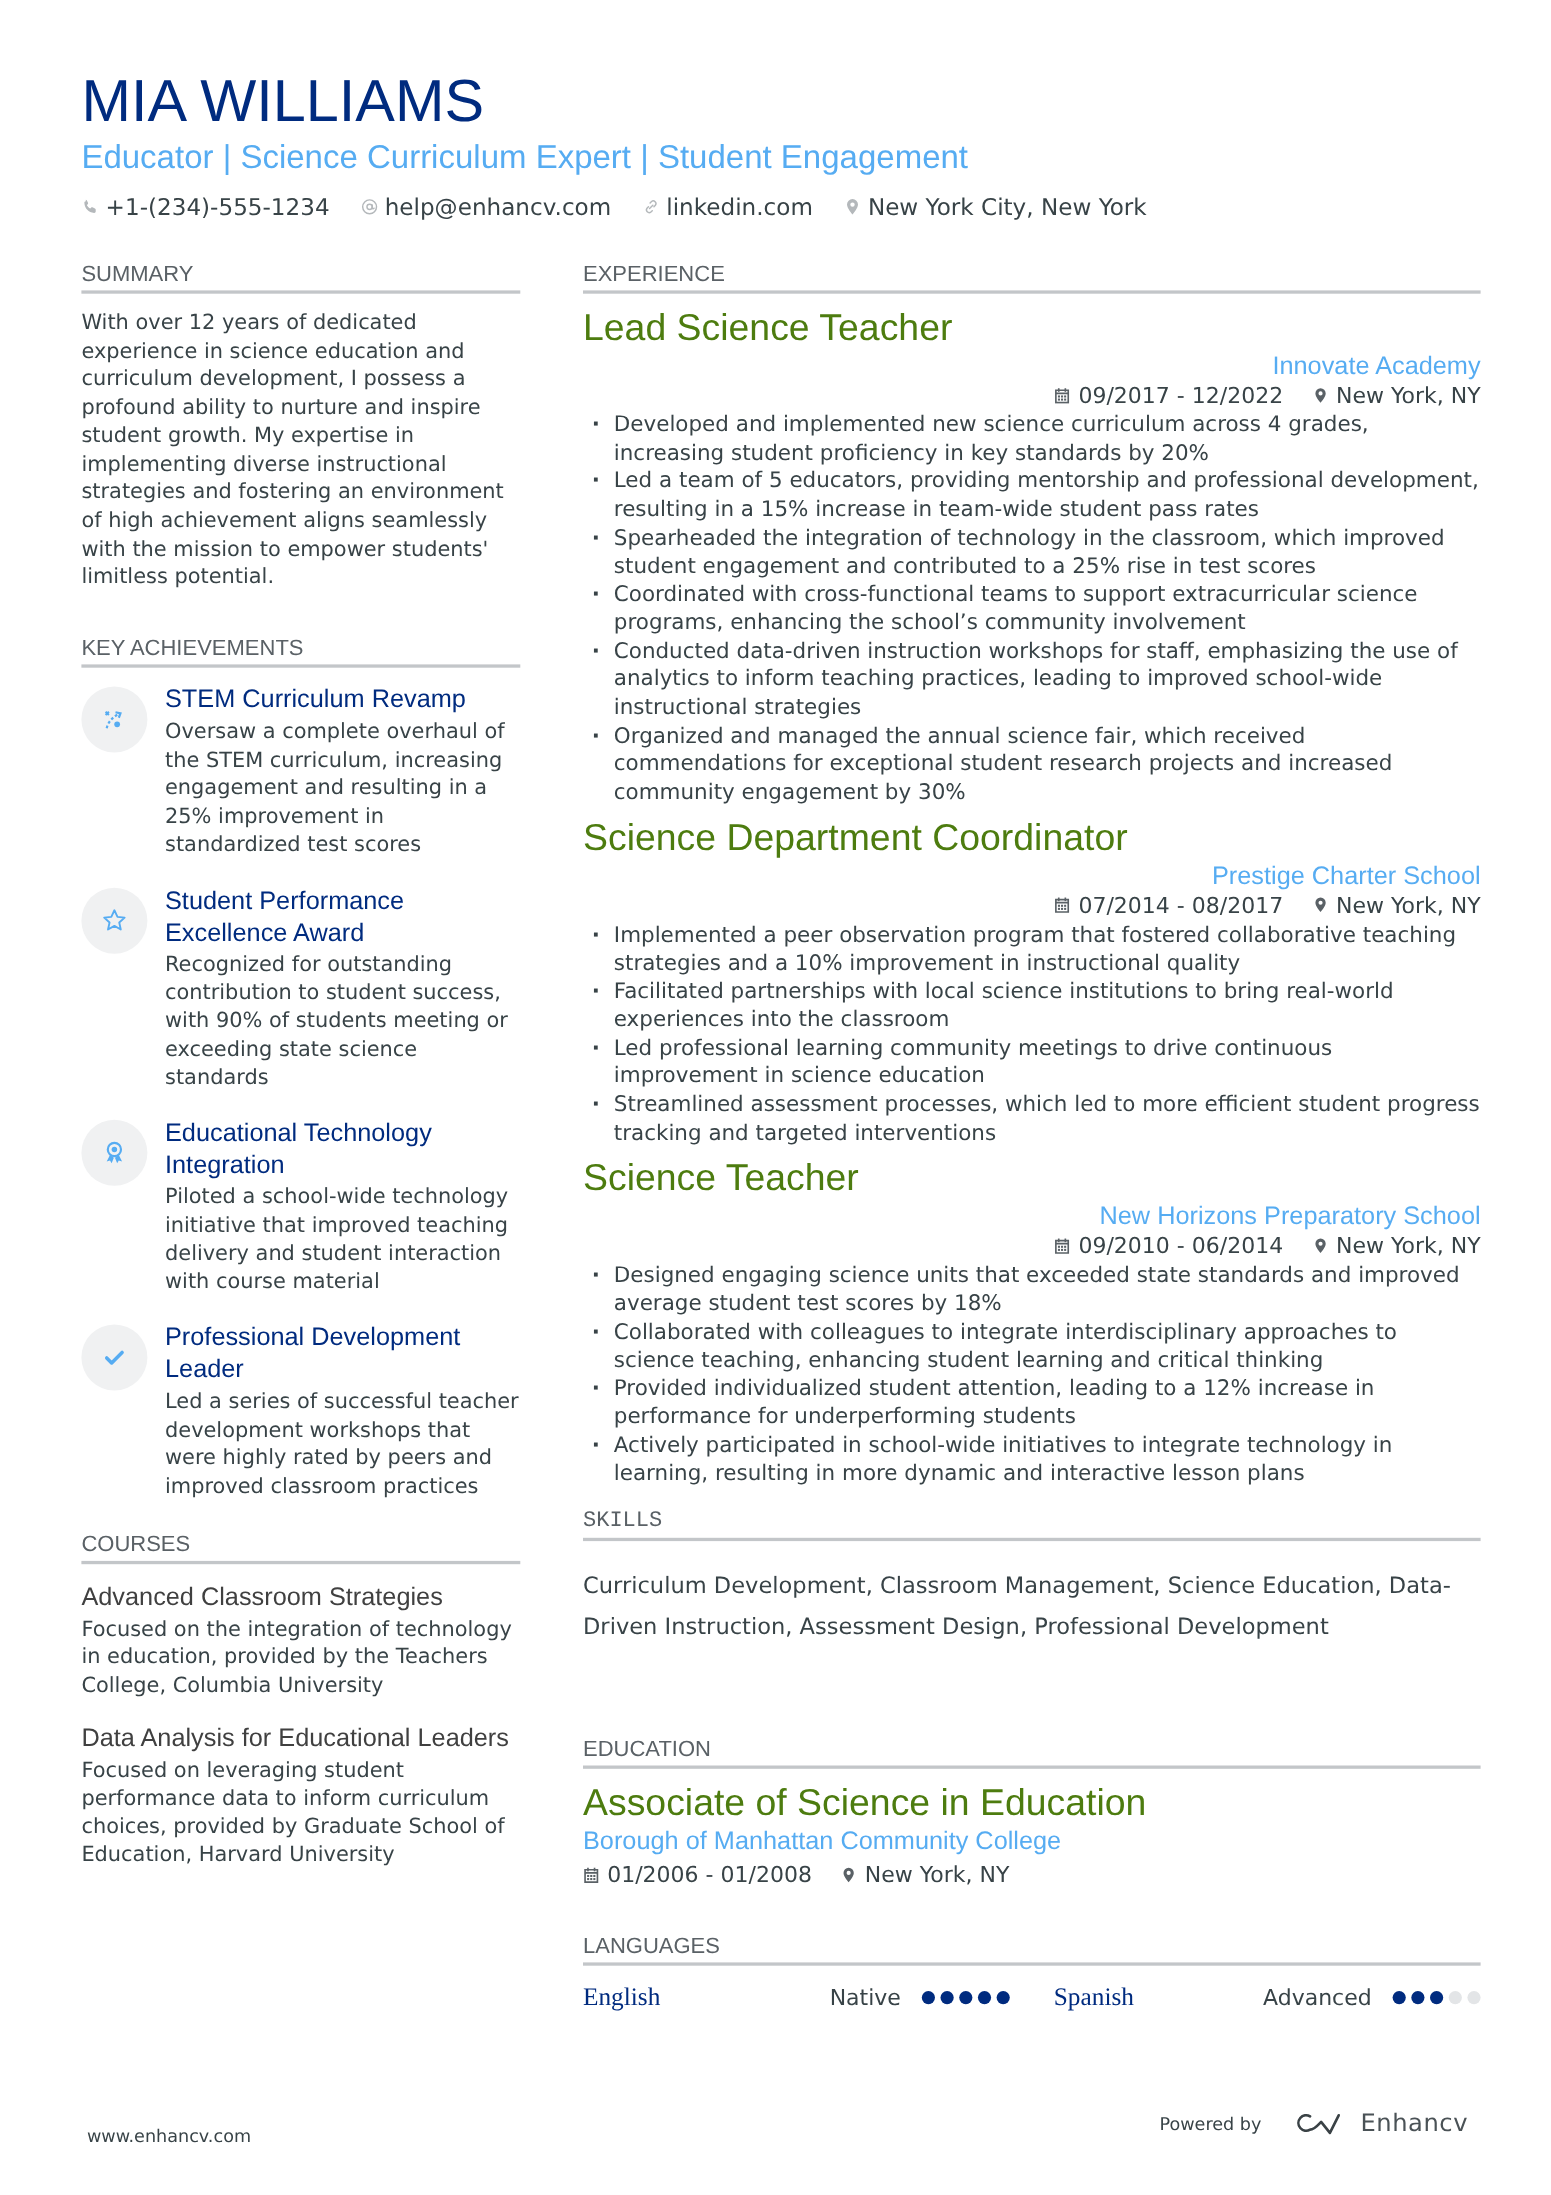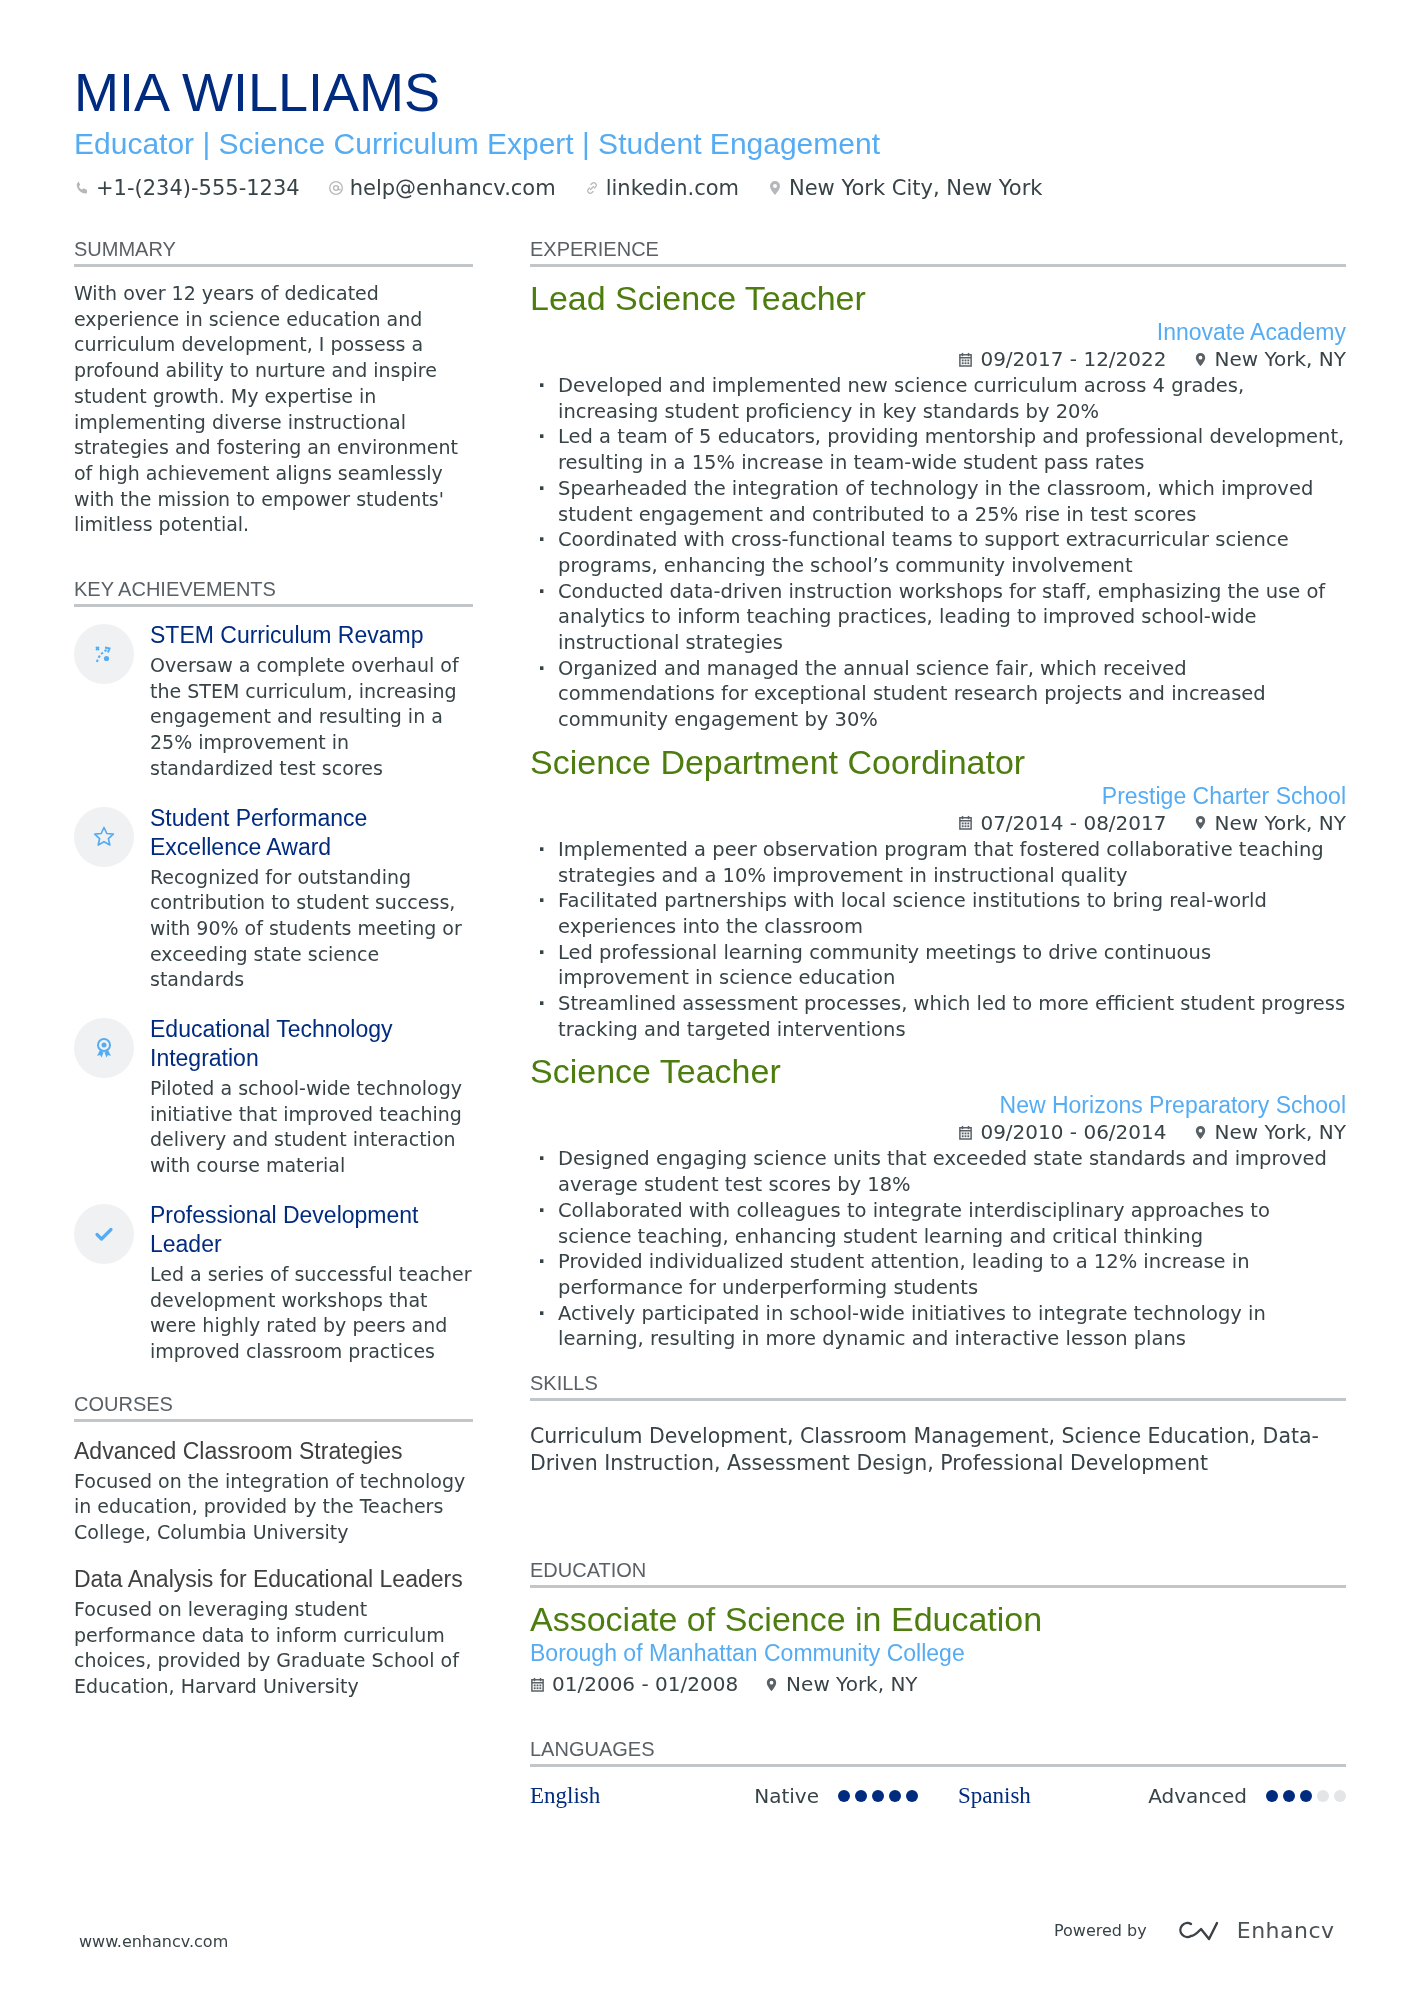--- a/index.html
+++ b/index.html
@@ -39,22 +39,22 @@
   .company { font-family: "Liberation Sans", sans-serif; font-size: 23px; line-height: 30px; color: #56acf2; }
   .meta-right { display: flex; align-items: center; font-size: 20px; color: #384347; }
   .meta-item { display: flex; align-items: center; }
   .meta-item + .meta-item { margin-left: 26px; }
   .meta-item svg { width: 15px; height: 15px; margin-right: 7px; fill: #5a6166; }
   .bullets { list-style: none; margin-top: 2px; }
   .bullets li { position: relative; padding-left: 28px; font-size: 19.5px; line-height: 25.7px; color: #384347; }
   .bullets li::before { content: "·"; position: absolute; left: 8px; top: 0; color: #384347; font-weight: bold; }
 
   .skills { margin-top: 18px; }
-  .skills .sec-title { margin-bottom: 22px; }
-  .skills-text { font-size: 20.5px; line-height: 27px; color: #384347; }
+  .skills .sec-title { margin-bottom: 22px; font-family: Liberation Mono, monospace; }
+  .skills-text { font-size: 20.5px; line-height: 37px; color: #384347; }
 
   .education { margin-top: 80px; }
   .edu-meta { display: flex; align-items: center; font-size: 20px; color: #384347; margin-top: 4px; }
 
   .languages { margin-top: 40px; }
   .lang-row { display: flex; align-items: center; justify-content: space-between; margin-top: 4px; }
   .lang { display: flex; align-items: center; justify-content: space-between; width: 388px; }
   .lang-name { font-family: Liberation Serif, serif; font-size: 23px; color: #002b7f; line-height: 30px; }
   .lang-level { display: flex; align-items: center; font-size: 20px; color: #384347; }
   .dots { display: flex; margin-left: 14px; }

